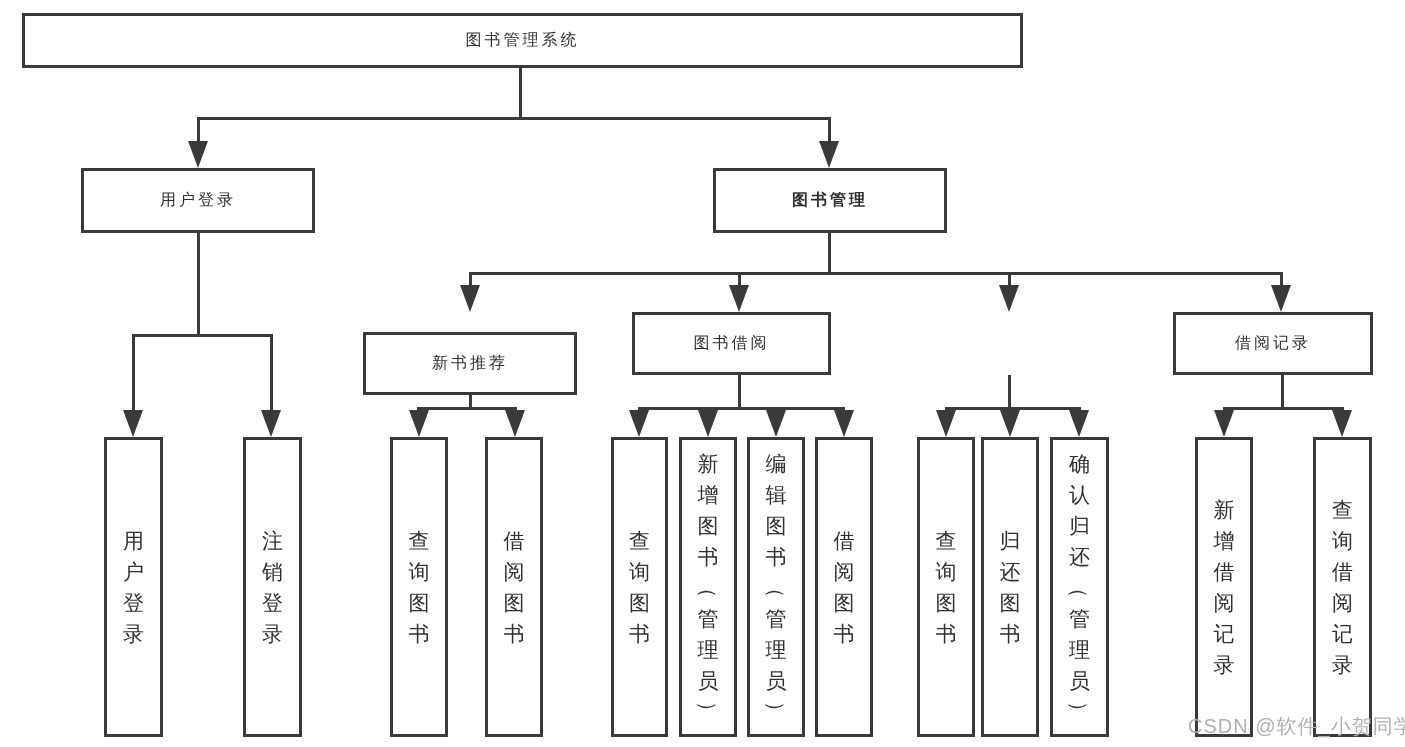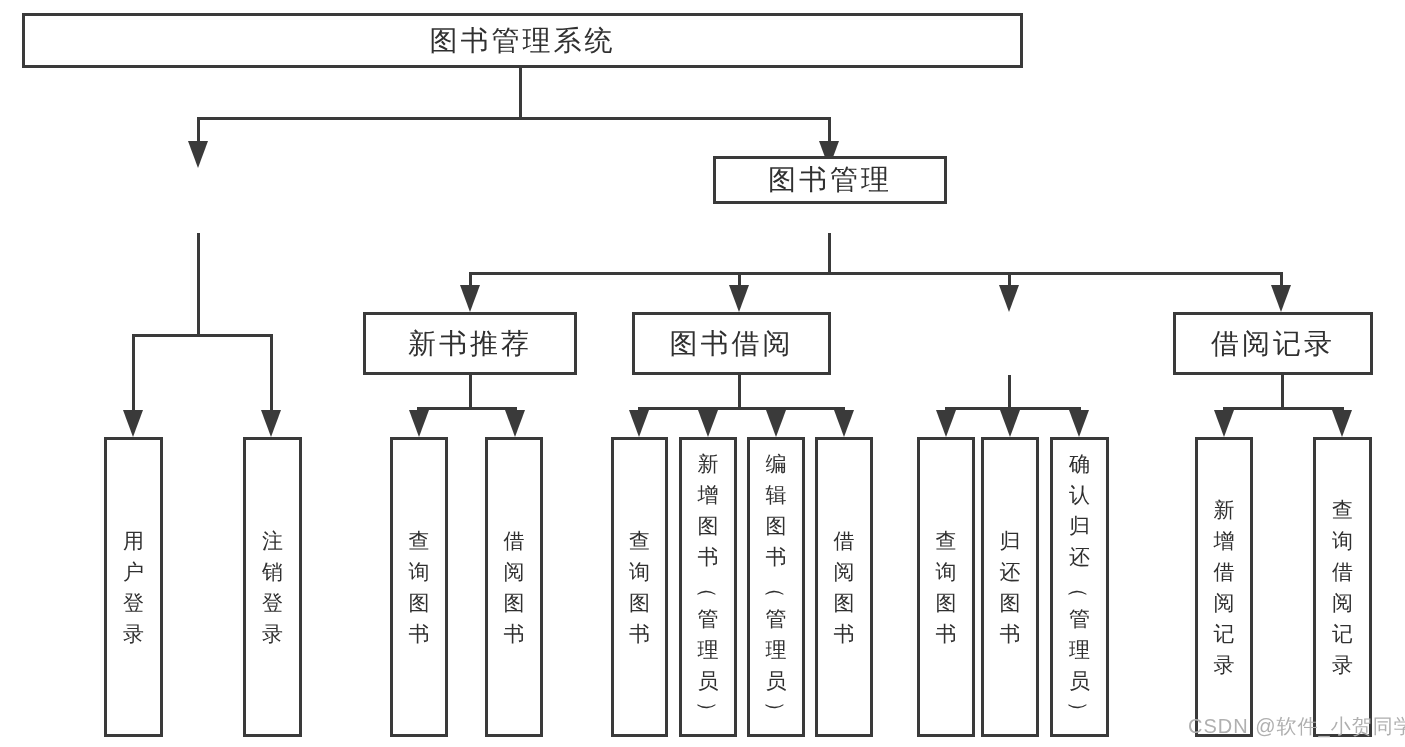--- a/index.html
+++ b/index.html
@@ -13,21 +13,21 @@
   }
   .box {
     position: absolute;
     background: #ffffff;
     border: 3px solid #3a3a3a;
     box-sizing: border-box;
     display: flex;
     align-items: center;
     justify-content: center;
     color: #303030;
-    font-size: 28px;
+    font-size: 16px;
     letter-spacing: 3px;
     white-space: nowrap;
     z-index: 2;
   }
   .vbox {
     flex-direction: column;
     font-size: 21px;
     letter-spacing: 0;
     line-height: 31px;
   }
@@ -60,41 +60,42 @@
 
   <div class="box" style="left:22px;top:13px;width:1001px;height:55px;">图书管理系统</div>
 
   <div class="ln" style="left:519px;top:68px;width:3px;height:52px;"></div>
   <div class="ln" style="left:197px;top:117px;width:634px;height:3px;"></div>
   <div class="ln" style="left:197px;top:117px;width:3px;height:28px;"></div>
   <div class="ln" style="left:828px;top:117px;width:3px;height:28px;"></div>
   <div class="arw" style="left:188px;top:141px;"></div>
   <div class="arw" style="left:819px;top:141px;"></div>
 
-  <div class="box" style="left:713px;top:156px;width:234px;height:48px;">图书管理</div>
+  <div class="box" style="left:81px;top:168px;width:234px;height:65px;">用户登录</div>
+  <div class="box" style="left:713px;top:168px;width:234px;height:65px;font-weight:bold;">图书管理</div>
 
   <div class="ln" style="left:197px;top:233px;width:3px;height:103px;"></div>
   <div class="ln" style="left:132px;top:334px;width:141px;height:3px;"></div>
   <div class="ln" style="left:132px;top:334px;width:3px;height:77px;"></div>
   <div class="ln" style="left:270px;top:334px;width:3px;height:77px;"></div>
   <div class="arw" style="left:123px;top:410px;"></div>
   <div class="arw" style="left:261px;top:410px;"></div>
 
   <div class="ln" style="left:828px;top:233px;width:3px;height:42px;"></div>
   <div class="ln" style="left:469px;top:272px;width:814px;height:3px;"></div>
   <div class="ln" style="left:469px;top:272px;width:3px;height:14px;"></div>
   <div class="ln" style="left:738px;top:272px;width:3px;height:14px;"></div>
   <div class="ln" style="left:1008px;top:272px;width:3px;height:14px;"></div>
   <div class="ln" style="left:1280px;top:272px;width:3px;height:14px;"></div>
   <div class="arw" style="left:460px;top:285px;"></div>
   <div class="arw" style="left:729px;top:285px;"></div>
   <div class="arw" style="left:999px;top:285px;"></div>
   <div class="arw" style="left:1271px;top:285px;"></div>
 
-  <div class="box" style="left:363px;top:312px;width:214px;height:63px;">新书推荐</div>
+  <div class="box" style="left:363px;top:332px;width:214px;height:63px;">新书推荐</div>
   <div class="box" style="left:632px;top:312px;width:199px;height:63px;">图书借阅</div>
   <div class="box" style="left:1173px;top:312px;width:200px;height:63px;">借阅记录</div>
 
   <div class="ln" style="left:469px;top:375px;width:3px;height:35px;"></div>
   <div class="ln" style="left:417px;top:407px;width:100px;height:3px;"></div>
   <div class="arw" style="left:409px;top:410px;"></div>
   <div class="arw" style="left:505px;top:410px;"></div>
 
   <div class="ln" style="left:738px;top:375px;width:3px;height:35px;"></div>
   <div class="ln" style="left:638px;top:407px;width:207px;height:3px;"></div>

